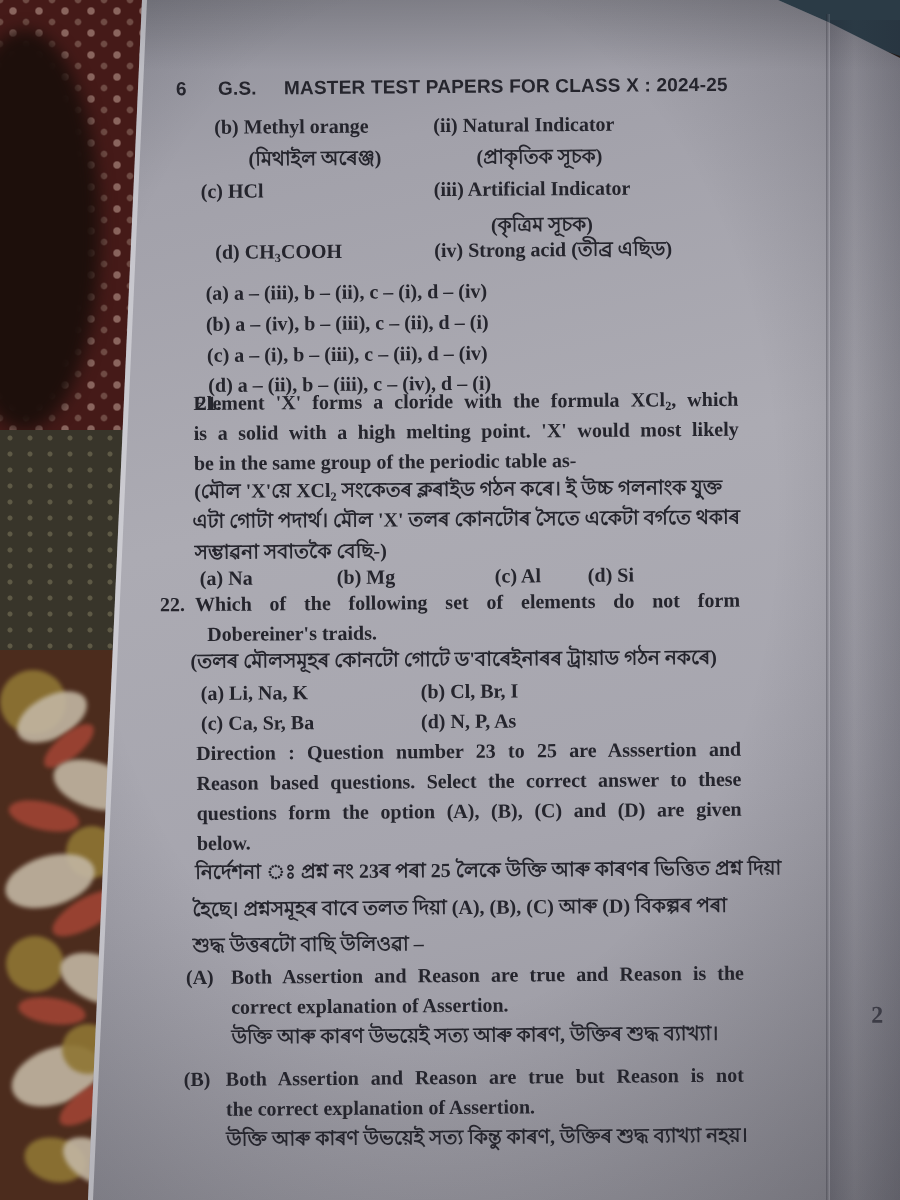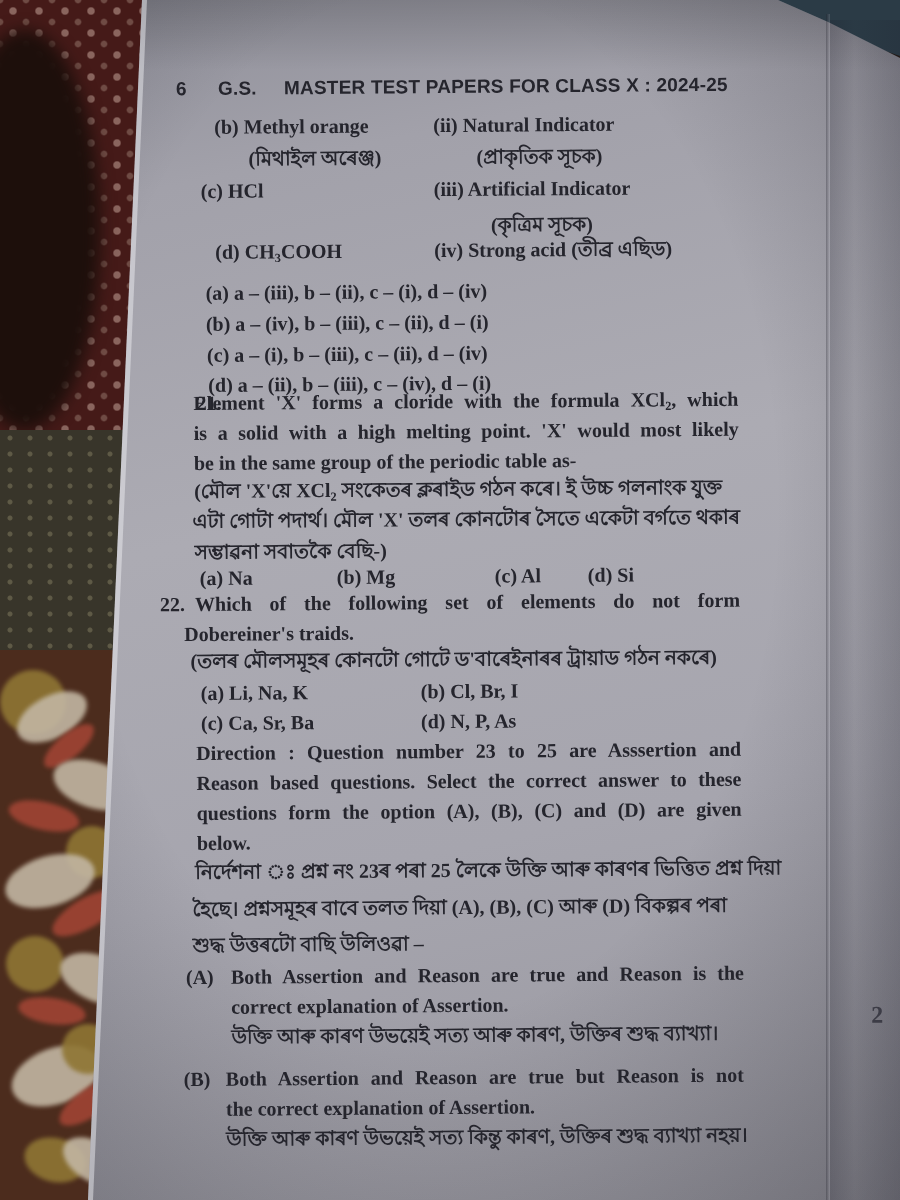--- a/index.html
+++ b/index.html
@@ -111,21 +111,21 @@
     <span class="ln bn" style="left:195px;top:478px;"><span>(মৌল 'X'য়ে XCl</span><sub>2</sub><span> সংকেতৰ ক্লৰাইড গঠন কৰে। ই উচ্চ গলনাংক যুক্ত</span></span>
     <span class="ln bn" style="left:193px;top:508px;">এটা গোটা পদাৰ্থ। মৌল 'X' তলৰ কোনটোৰ সৈতে একেটা বৰ্গতে থকাৰ</span>
     <span class="ln bn" style="left:195px;top:539px;">সম্ভাৱনা সবাতকৈ বেছি-)</span>
     <span class="ln" style="left:200px;top:565px;">(a) Na</span>
     <span class="ln" style="left:337px;top:565px;">(b) Mg</span>
     <span class="ln" style="left:495px;top:565px;text-align:center;">(c) Al</span>
     <span class="ln" style="left:588px;top:565px;">(d) Si</span>
 
     <span class="ln" style="left:153px;top:591px;margin-left:7px;">22.</span>
     <div class="jl" style="left:195px;top:591px;width:545px;">Which of the following set of elements do not form</div>
-    <span class="ln" style="left:184px;top:621px;">Dobereiner's traids.</span>
+    <span class="ln" style="left:207px;top:621px;">Dobereiner's traids.</span>
     <span class="ln bn" style="left:190px;top:648px;">(তলৰ মৌলসমূহৰ কোনটো গোটে ড'বাৰেইনাৰৰ ট্ৰায়াড গঠন নকৰে)</span>
     <span class="ln" style="left:200px;top:680px;">(a) Li, Na, K</span>
     <span class="ln" style="left:420px;top:680px;">(b) Cl, Br, I</span>
     <span class="ln" style="left:200px;top:710px;">(c) Ca, Sr, Ba</span>
     <span class="ln" style="left:420px;top:710px;">(d) N, P, As</span>
 
     <div class="jl" style="left:195px;top:740px;width:545px;">Direction : Question number 23 to 25 are Asssertion and</div>
     <div class="jl" style="left:195px;top:770px;width:545px;">Reason based questions. Select the correct answer to these</div>
     <div class="jl" style="left:195px;top:800px;width:545px;">questions form the option (A), (B), (C) and (D) are given</div>
     <span class="ln" style="left:195px;top:830px;">below.</span>

